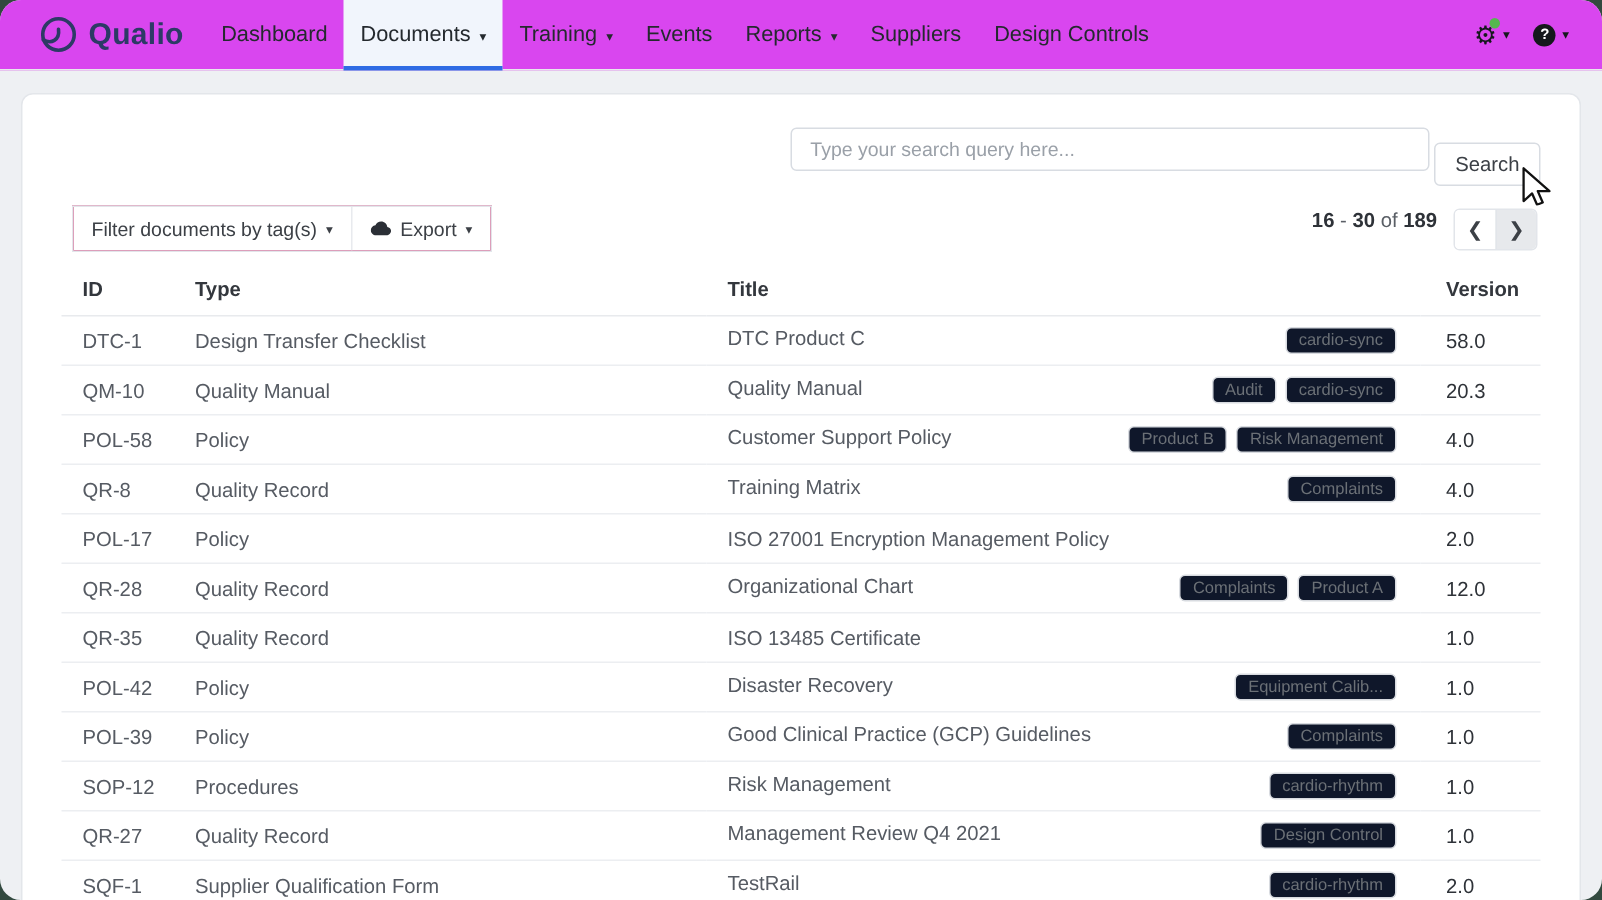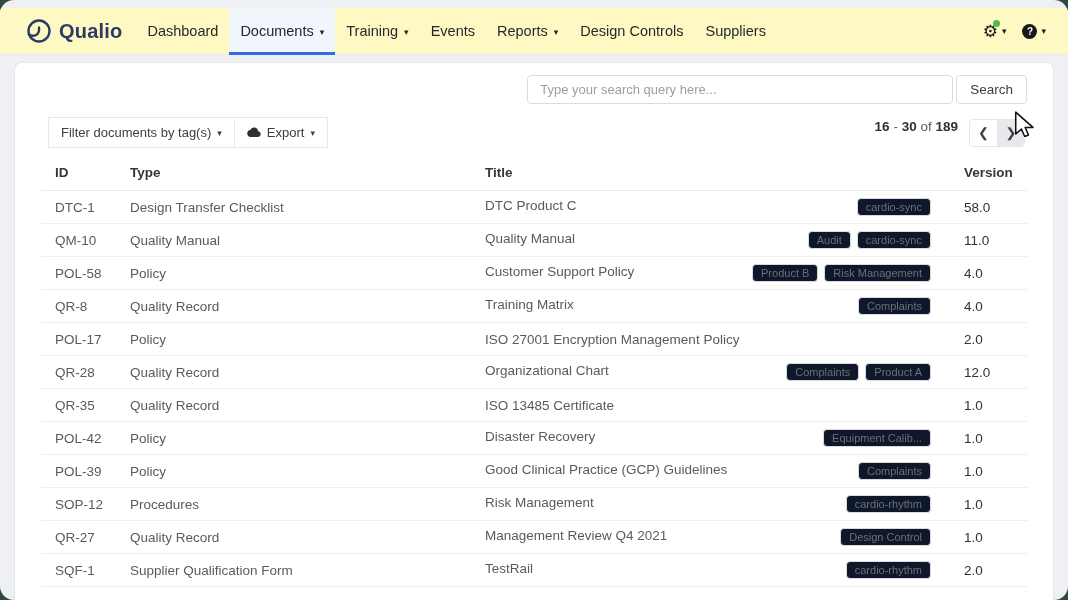--- a/index.html
+++ b/index.html
@@ -9,22 +9,22 @@
     background:#32493f;
     overflow:hidden;
   }
   .page {
     position:relative; width:1068px; height:600px;
     background:#eef0f3; border-radius:14px; overflow:hidden;
   }
 
   
   .topnav {
-    height:47px; background:#fef9c3; border-bottom:1px solid #e7e9ec;
-    display:flex; align-items:stretch; padding-left:26px; padding-right:22px;margin-top:8px;
+    height:47px; background:#d946ef; border-bottom:1px solid #e7e9ec;
+    display:flex; align-items:stretch; padding-left:26px; padding-right:22px;
   }
   .logo { display:flex; align-items:center; gap:7px; margin-right:14px; }
   .logo-text { font-size:20px; font-weight:600; color:#2d3a66; letter-spacing:.2px; }
   .nav-items { display:flex; align-items:stretch; }
   .nav-item {
     display:flex; align-items:center; gap:6px; padding:0 11px;
     font-size:14.5px; color:#24292e; cursor:pointer; position:relative; text-decoration:none;
   }
   .nav-item .caret { font-size:9px; color:#24292e; margin-top:2px; }
   .nav-item.active { background:#f1f5fc; }
@@ -48,21 +48,21 @@
     padding:10px 26px 0;
   }
   .search-row { display:flex; justify-content:flex-end; align-items:center; padding:2px 0 13px; }
   .search-input {
     width:426px; height:29px; border:1px solid #d8dce2; border-radius:4px;
     padding:0 12px; font-size:13px; color:#333; font-family:"Liberation Sans",sans-serif;
   }
   .search-input::placeholder { color:#9aa0a8; }
   .search-btn {
     height:29px; margin-left:3px; border:1px solid #d8dce2; background:#fff; border-radius:4px;
-    padding:0 13px; font-size:13.5px; color:#3c4046; cursor:pointer; font-family:"Liberation Sans",sans-serif;
+    padding:0 13px; font-size:13.5px; color:#3c4046; cursor:pointer; font-family:"Liberation Sans",sans-serif;margin-top:20px;
   }
 
   .toolbar { display:flex; align-items:center; padding:0 0 12px 7px; }
   .btn-group { display:flex; background:#be185d; border:1px solid #e2e5ea; border-radius:0; overflow:hidden; }
   .btn-group button {
     background:#fff; border:none; padding:7px 12px; font-size:13px; color:#3c4046;
     display:flex; align-items:center; gap:6px; cursor:pointer; font-family:"Liberation Sans",sans-serif;
   }
   .btn-group button + button { border-left:1px solid #e8eaee; }
   .btn-caret { font-size:9px; color:#3c4046; margin-top:1px; }
@@ -138,26 +138,26 @@
           <span>Events</span>
 
         </a>
 
         <a class="nav-item">
           <span>Reports</span>
           <span class="caret">▾</span>
         </a>
 
         <a class="nav-item">
+          <span>Suppliers</span>
+
+        </a>
+
+        <a class="nav-item">
           <span>Design Controls</span>
-
-        </a>
-
-        <a class="nav-item">
-          <span>Suppliers</span>
 
         </a>
       </div>
 
     <div class="nav-right">
       <div class="icon-wrap">
         <span class="gear">⚙<span class="green-dot"></span></span>
         <span class="small-caret">▾</span>
       </div>
       <div class="icon-wrap">
@@ -238,21 +238,21 @@
             <td class="c-title">
               <div class="title-flex">
                 <span>Quality Manual</span>
                 <span class="tags">
 
                 <span class="tag">Audit</span>
                   <span class="tag">cardio-sync</span>
                 </span>
               </div>
             </td>
-            <td class="c-version">11.0</td>
+            <td class="c-version">20.3</td>
           </tr>
 
           <tr>
             <td class="c-id">POL-58</td>
             <td class="c-type">Policy</td>
             <td class="c-title">
               <div class="title-flex">
                 <span>Customer Support Policy</span>
                 <span class="tags">
 

